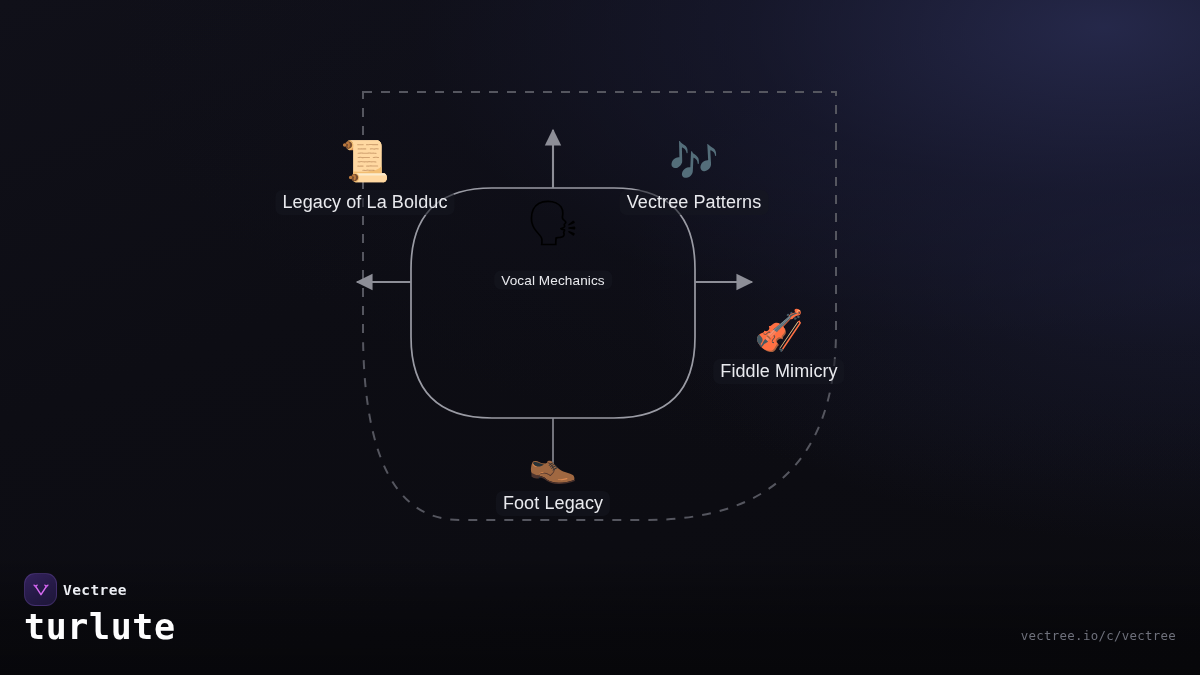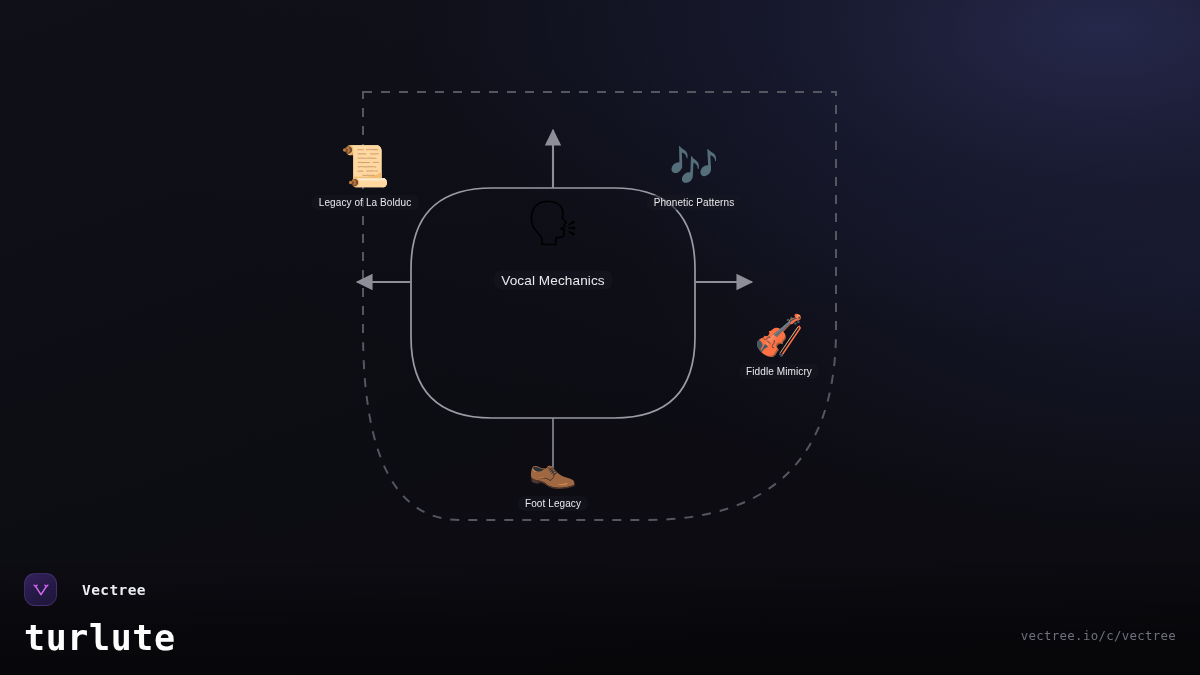--- a/index.html
+++ b/index.html
@@ -62,21 +62,21 @@
 
   .node-icon {
     font-family: "DejaVu Sans", sans-serif;
     line-height: 1;
     text-align: center;
     user-select: none;
   }
 
   .node-label {
     margin-top: 9px;
-    font-size: 10px;
+    font-size: 18px;
     color: #e9eaee;
     letter-spacing: .1px;
     padding: 2px 7px;
     border-radius: 7px;
     background: rgba(22,23,32,0.55);
   }
 
   
   #node-root {
     z-index: 4;
@@ -92,21 +92,21 @@
     left: 0; right: 0; bottom: 0;
     height: 120px;
   }
 
   #brand-row {
     position: absolute;
     left: 24px;
     top: 18px;
     display: flex;
     align-items: center;
-    gap: 25px;
+    gap: 6px;
     justify-content: space-between;
   }
 
   #brand-logo {
     width: 33px;
     height: 33px;
     border-radius: 11px;
     background: linear-gradient(150deg, #33215c 0%, #251a46 55%, #1d1638 100%);
     border: 1px solid rgba(150,110,220,0.22);
     display: flex;
@@ -124,21 +124,20 @@
 
   #brand-slug {
     position: absolute;
     left: 24px;
     top: 52px;
     font-family: "DejaVu Sans Mono", monospace;
     font-size: 35px;
     font-weight: bold;
     color: #fdfdfe;
     letter-spacing: .6px;
-    margin-top: 11px;
   }
 
   #footer-url {
     position: absolute;
     right: 24px;
     bottom: 32px;
     font-family: "DejaVu Sans Mono", monospace;
     font-size: 12.4px;
     color: #6e707b;
     letter-spacing: .3px;
@@ -176,21 +175,21 @@
       <div class="node-label">Vocal Mechanics</div>
     </div>
 
     <div class="node node-child" style="left:365px; top:178px;">
       <div class="node-icon">📜</div>
       <div class="node-label">Legacy of La Bolduc</div>
     </div>
 
     <div class="node node-child" style="left:694px; top:178px;">
       <div class="node-icon">🎶</div>
-      <div class="node-label">Phonetic Patterns</div>
+      <div class="node-label">Vectree Patterns</div>
     </div>
 
     <div class="node node-child" style="left:779px; top:347px;">
       <div class="node-icon">🎻</div>
       <div class="node-label">Fiddle Mimicry</div>
     </div>
 
     <div class="node node-child" style="left:553px; top:479px;">
       <div class="node-icon">👞</div>
       <div class="node-label">Foot Legacy</div>

